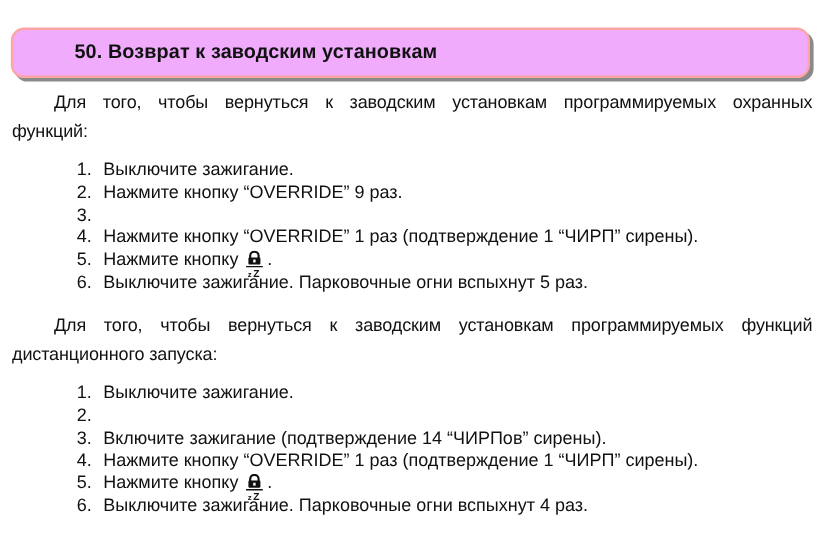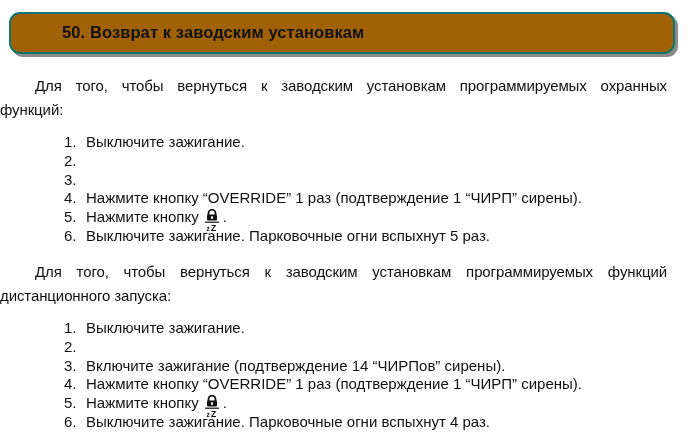--- a/index.html
+++ b/index.html
@@ -11,40 +11,40 @@
       width: 692px;
       height: 445px;
       position: relative;
       overflow: hidden;
       font-family: "Liberation Sans", "DejaVu Sans", sans-serif;
       color: #111111;
     }
     .title-box {
       position: absolute;
       left: 9px;
-      top: 12px;
+      top: 23px;
       width: 662px;
       height: 38px;
-      border: 2px solid #0f766e;
+      border: 2px solid #fca5a5;
       border-radius: 11px;
-      background: #a16207;
+      background: #f0abfc;
       box-shadow: 3px 3px 0 #8a8a8a;
     }
     .title-text {
       position: absolute;
       left: 51px;
       top: 9px;
       font-size: 16.5px;
       font-weight: bold;
       letter-spacing: 0.1px;
       white-space: nowrap;
     }
     .para {
       position: absolute;
-      left: 0;
+      left: 10px;
       width: 667px;
       font-size: 15px;
       line-height: 24px;
       text-align: justify;
       text-align-last: left;
       text-indent: 35px;
       letter-spacing: -0.1px;
     }
     .para .first-line {
       display: block;
@@ -93,20 +93,21 @@
   <span>функций:</span>
 </div>
 
 <ol class="list" style="top:133px;">
   <li>
       <span class="num">1.</span>
       <span>Выключите зажигание.</span>
     </li>
   <li>
       <span class="num">2.</span>
+      <span>Нажмите кнопку “OVERRIDE” 9 раз.</span>
     </li>
   <li>
       <span class="num">3.</span>
     </li>
   <li>
       <span class="num">4.</span>
       <span>Нажмите кнопку “OVERRIDE” 1 раз (подтверждение  1 “ЧИРП” сирены).</span>
     </li>
   <li>
       <span class="num">5.</span>

